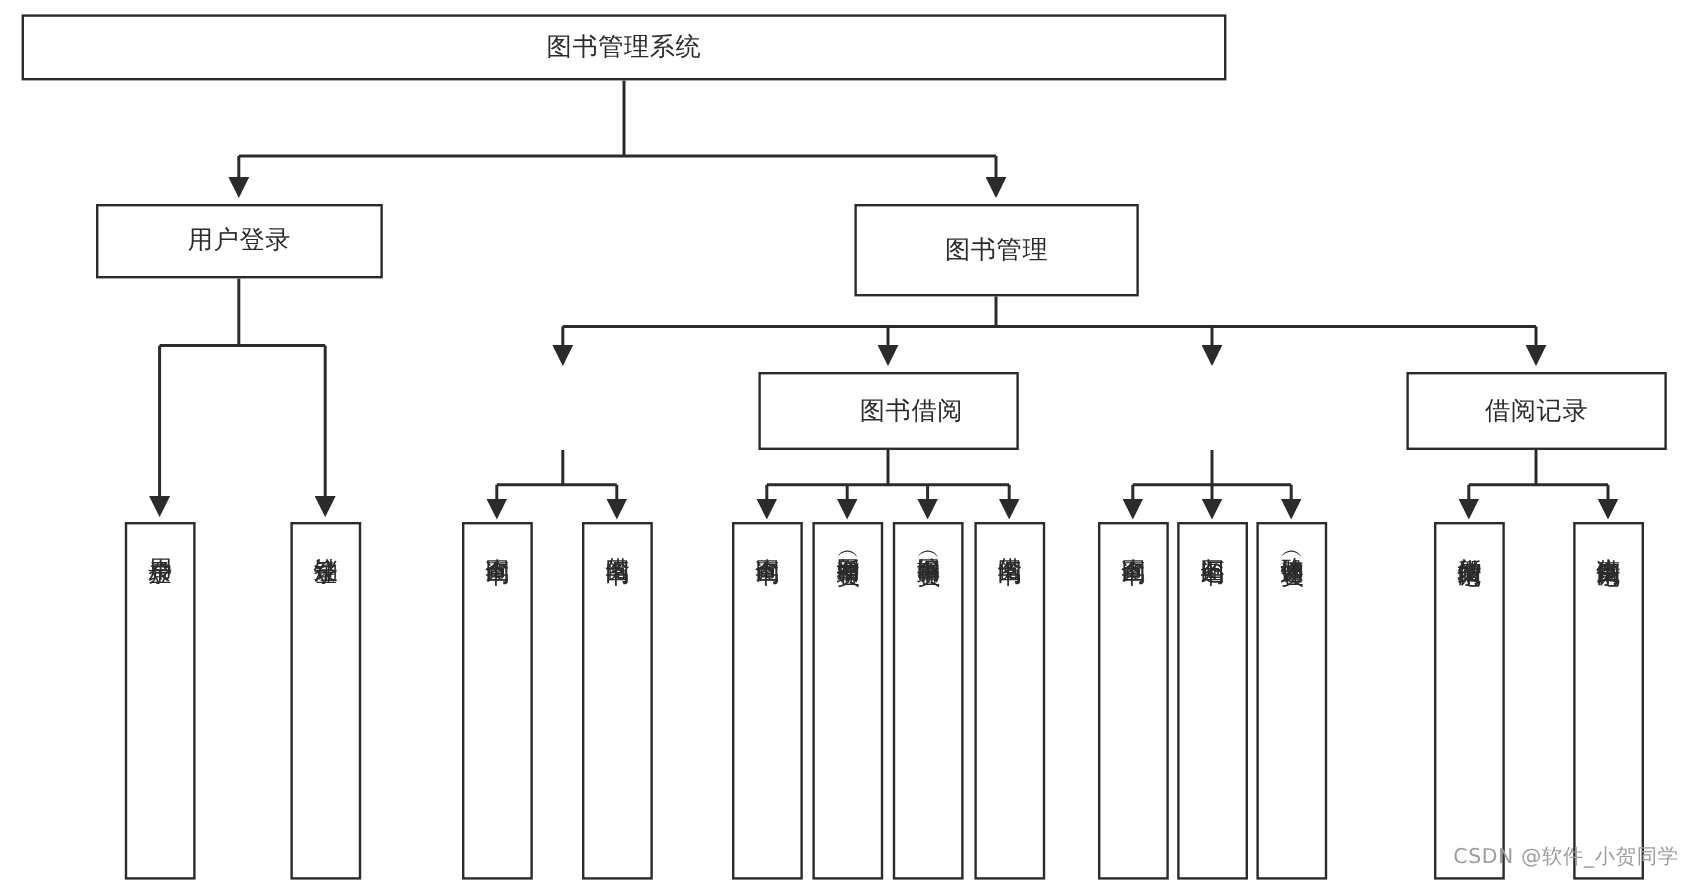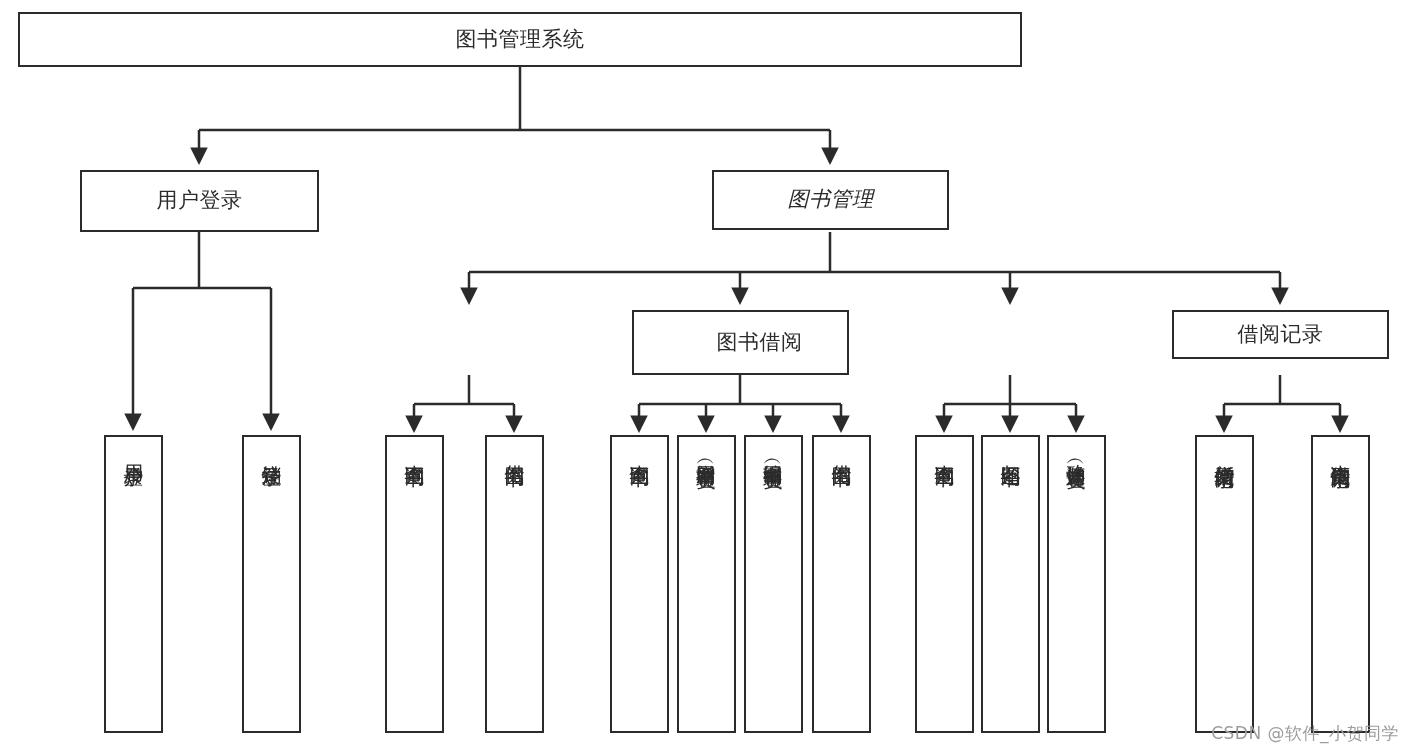--- a/index.html
+++ b/index.html
@@ -55,21 +55,21 @@
     letter-spacing: 1px;
     white-space: nowrap;
   }
   .node-v.tall-label .vtext {
     font-size: 19px;
     line-height: 1.3;
   }
   .watermark {
     position: absolute;
     right: 6px;
-    bottom: 2px;
+    bottom: 22px;
     font-size: 17px;
     color: #9d9d9d;
     white-space: nowrap;
     letter-spacing: 0.5px;
   }
 </style>
 </head>
 <body>
 
 <div id="canvas">
@@ -124,28 +124,28 @@
     </g>
   </svg>
 
   <div class="node node-h" style="left:18px; top:12px; width:1004px; height:55px;">
     <span>图书管理系统</span>
   </div>
 
   <div class="node node-h" style="left:80px; top:170px; width:239px; height:62px;">
     <span>用户登录</span>
   </div>
-  <div class="node node-h" style="left:712px; top:170px; width:237px; height:60px;font-style:italic;">
+  <div class="node node-h" style="left:712px; top:170px; width:237px; height:77px;">
     <span>图书管理</span>
   </div>
 
   <div class="node node-h" style="left:632px; top:310px; width:217px; height:65px;padding-left:38px;">
     <span>图书借阅</span>
   </div>
-  <div class="node node-h" style="left:1172px; top:310px; width:217px; height:49px;">
+  <div class="node node-h" style="left:1172px; top:310px; width:217px; height:65px;">
     <span>借阅记录</span>
   </div>
 
   <div class="node node-v" style="left:104px; top:435px; width:59px; height:298px;">
     <span class="vtext">用户登录</span>
   </div>
   <div class="node node-v" style="left:242px; top:435px; width:59px; height:298px;">
     <span class="vtext">注销登录</span>
   </div>
 

